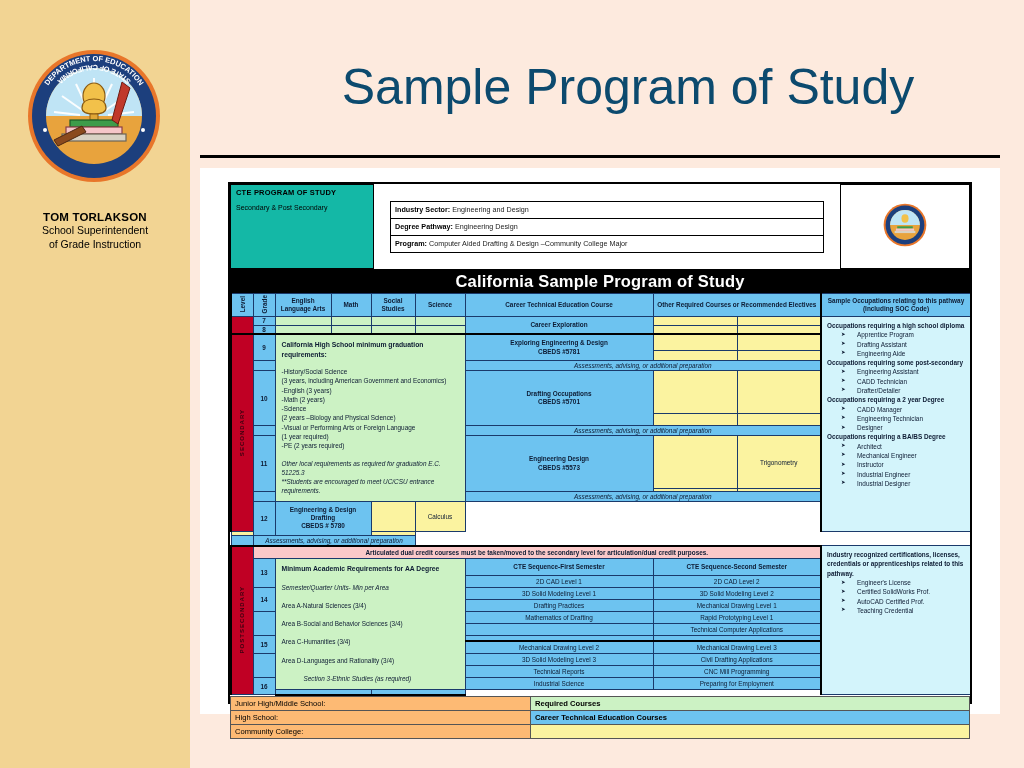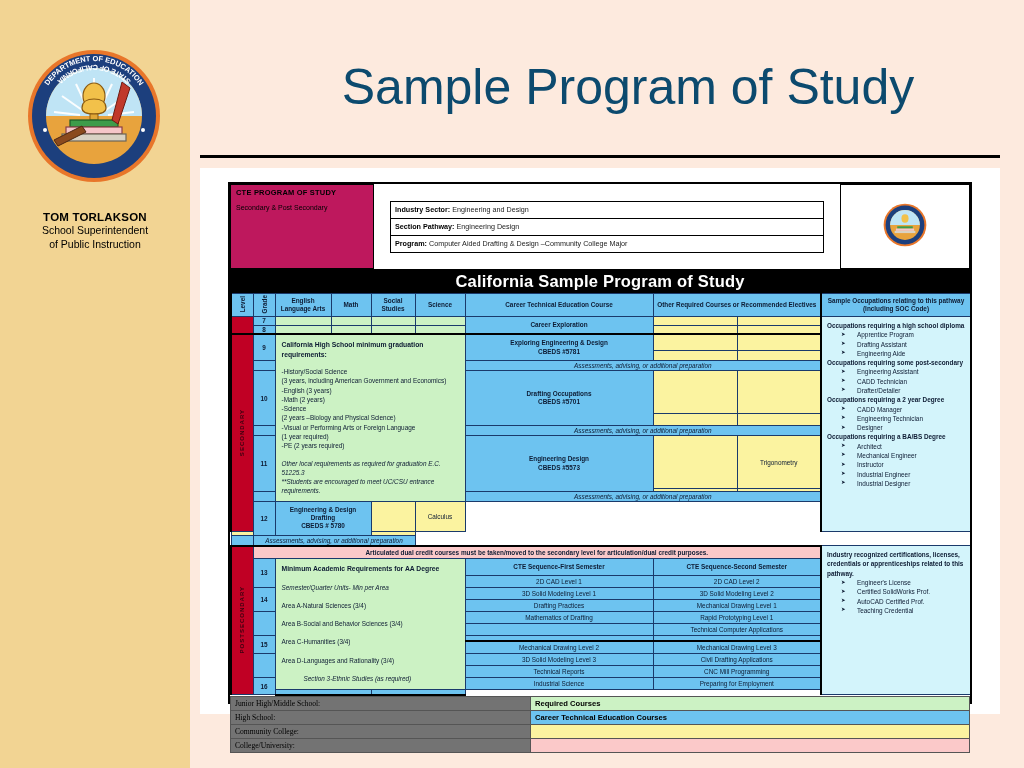--- a/index.html
+++ b/index.html
@@ -46,21 +46,21 @@
     box-sizing:border-box;
   }
 
   
   table{border-collapse:collapse;table-layout:fixed;}
   td,th{padding:0;vertical-align:middle;}
 
   
   #idblock{width:100%;}
   .id-left{
-    width:132px;border:1px solid #000;background:#be185d;
+    width:132px;border:1px solid #000;background:#14b8a6;
     padding:3px 5px;vertical-align:top;
   }
   .id-left .l1{font-size:7.5px;font-weight:bold;color:#000;letter-spacing:.2px;}
   .id-left .l2{font-size:7px;color:#000;margin-top:7px;}
   .id-mid{padding:16px;vertical-align:top;}
   .id-mid table{width:100%;}
   .id-mid td{
     border:1px solid #000;background:#fff;height:14px;
     font-size:7.2px;padding:1px 4px;color:#222;
   }
@@ -124,21 +124,21 @@
     padding:2px;color:#1a1a1a;
   }
   .thickb{border-bottom:2px solid #000 !important;}
   .thickt{border-top:2px solid #000 !important;}
   .thickr{border-right:2px solid #000 !important;}
   .thickl{border-left:2px solid #000 !important;}
 
   
   #legend{width:100%;margin-top:0;}
   #legend td{border:1px solid #555;height:13px;font-size:7.6px;padding:0 4px;}
-  .lg-label{background:#737373;color:#000;width:300px;font-family:Liberation Serif, serif;}
+  .lg-label{background:#fdba74;color:#000;width:300px;}
   .lg-sw-green{background:#ccf2c4;font-weight:bold;color:#000;margin-left:9px;}
   .lg-sw-blue{background:#6dc3f0;font-weight:bold;color:#000;}
   .lg-sw-yel{background:#fbf3a0;}
   .lg-sw-pink{background:#fbc9c9;}
 </style>
 </head>
 <body>
 
 <div id="slide">
 
@@ -176,21 +176,21 @@
         </defs>
         <g fill="#fff">
           <circle cx="19" cy="82" r="2"></circle>
             <circle cx="117" cy="82" r="2"></circle>
         </g>
       </svg>
     </div>
     <div id="supt">
       <div class="name">TOM TORLAKSON</div>
       <div class="role">School Superintendent</div>
-      <div class="role">of Public Instruction</div>
+      <div class="role">of Grade Instruction</div>
     </div>
   </div>
 
   <div id="title">Sample Program of Study</div>
   <div id="title-rule"></div>
 
   <div id="card">
     <div id="chart">
 
       <table id="idblock">
@@ -204,21 +204,21 @@
             <table>
               <tbody>
                     <tr>
                       <td>
                 <b>Industry Sector:</b>
                 <span>Engineering and Design</span>
               </td>
                     </tr>
               <tr>
                       <td>
-                <b>Section Pathway:</b>
+                <b>Degree Pathway:</b>
                 <span>Engineering Design</span>
               </td>
                     </tr>
               <tr>
                       <td>
                 <b>Program:</b>
                 <span>Computer Aided Drafting &amp; Design –Community College Major</span>
               </td>
                     </tr>
             </tbody>
@@ -528,22 +528,18 @@
           <td class="lg-sw-green">Required Courses</td>
         </tr>
         <tr>
           <td class="lg-label">High School:</td>
           <td class="lg-sw-blue">Career Technical Education Courses</td>
         </tr>
         <tr>
           <td class="lg-label">Community College:</td>
           <td class="lg-sw-yel"></td>
         </tr>
-        <tr>
-          <td class="lg-label">College/University:</td>
-          <td class="lg-sw-pink"></td>
-        </tr>
       </tbody>
         </table>
 
     </div>
   </div>
 </div>
 
 </body></html>

